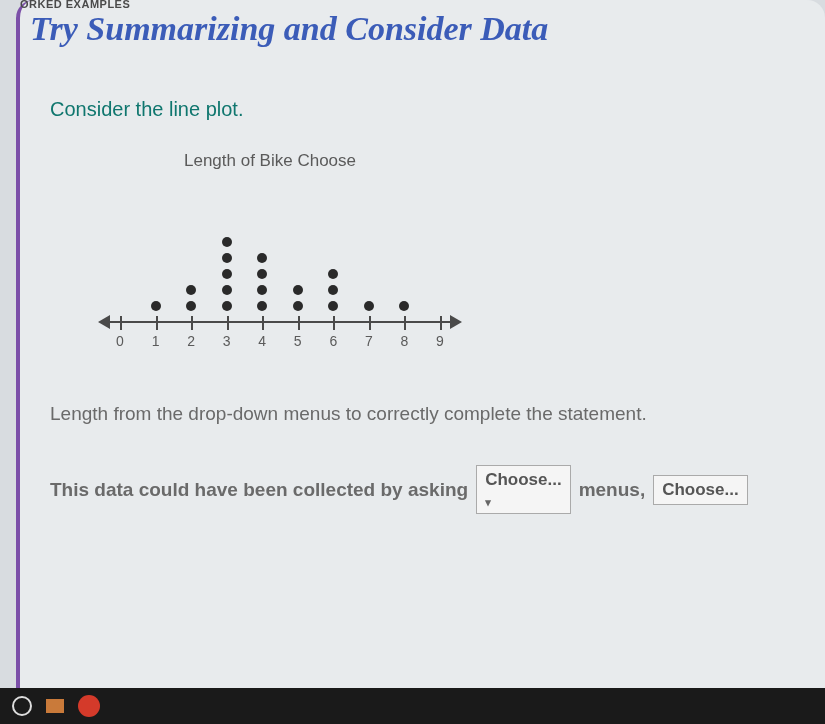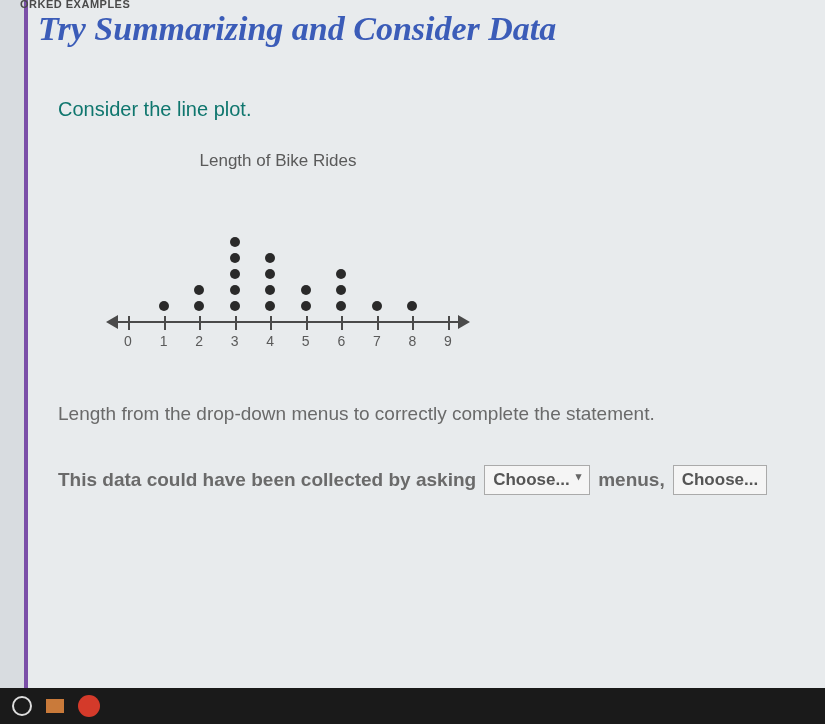--- a/index.html
+++ b/index.html
@@ -10,21 +10,22 @@
       background: #d8dce0;
       position: relative;
       overflow: hidden;
       filter: blur(0.5px);
     }
     .page {
       background: #e8ebed;
       padding: 0 20px 20px 0;
       height: 100%;
       border-left: 4px solid #7b4fa8;
-      margin-left: 24px;
+      margin-left: 16px;
+      border-radius: 18px;
     }
     .cut-label {
       color: #4a4a4a;
       font-size: 11px;
       font-weight: bold;
       letter-spacing: 0.5px;
       position: absolute;
       top: -2px;
       left: 20px;
     }
@@ -122,20 +123,21 @@
     .dropdown {
       display: inline-flex;
       align-items: flex-start;
       gap: 6px;
       background: #f5f5f5;
       border: 1px solid #aaa;
       padding: 4px 8px;
       font-size: 17px;
       color: #555;
       cursor: pointer;
+      flex-direction: column;
     }
     .dropdown .caret {
       font-size: 11px;
       color: #666;
     }
     .taskbar {
       position: absolute;
       bottom: 0;
       left: 0;
       right: 0;
@@ -165,21 +167,21 @@
 <body>
 
 <div class="page">
   <div class="cut-label">ORKED EXAMPLES</div>
   <div class="title">Try Summarizing and Consider Data</div>
 
   <div class="content">
     <div class="prompt">Consider the line plot.</div>
 
     <div class="chart-container">
-      <div class="chart-title">Length of Bike Rides</div>
+      <div class="chart-title">Length of Bike Choose</div>
       <div class="plot-area" id="plot-area">
         <div class="axis-line"></div>
         <div class="arrow-left"></div>
         <div class="arrow-right"></div>
       <div class="tick" style="left: 20px;"></div>
           <div class="tick-label" style="left: 20px;">0</div>
           <div class="tick" style="left: 55.5556px;"></div>
           <div class="tick-label" style="left: 55.5556px;">1</div>
           <div class="dot" style="left: 55.5556px; bottom: 52px;"></div>
           <div class="tick" style="left: 91.1111px;"></div>

